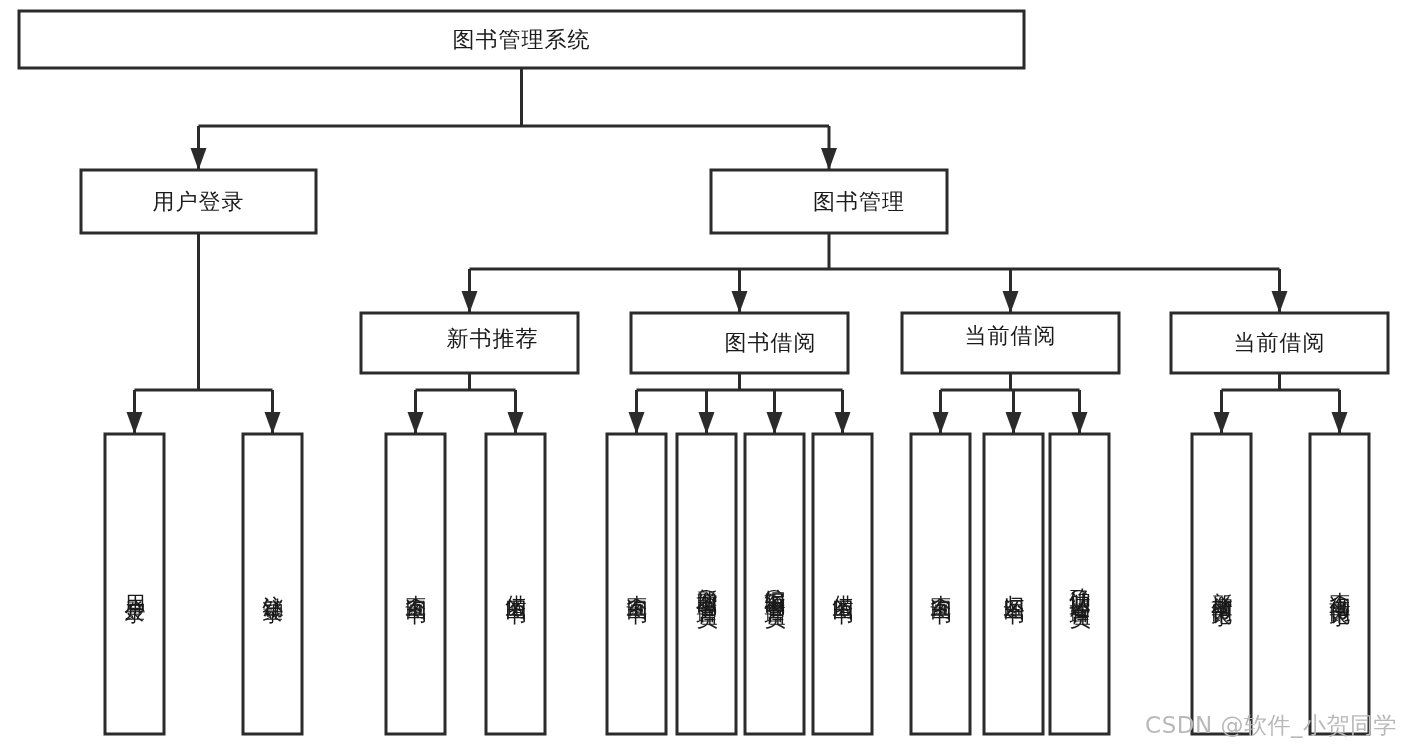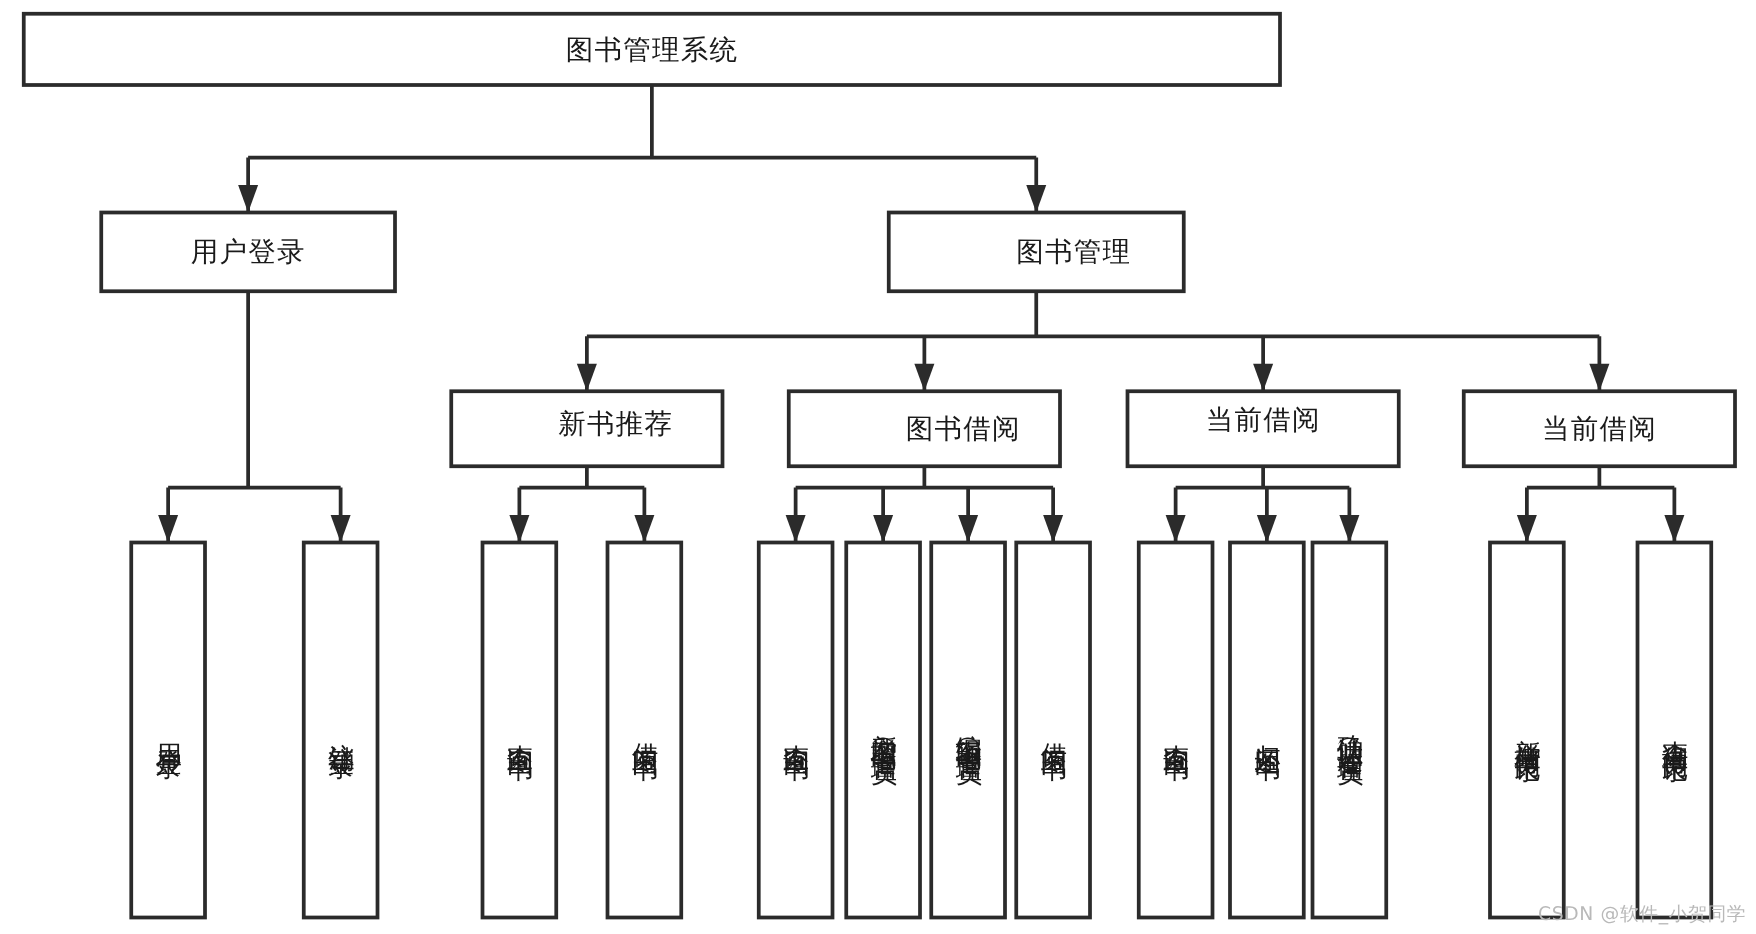--- a/index.html
+++ b/index.html
@@ -70,21 +70,21 @@
     font-size: 22px;
     color: #1a1a1a;
     letter-spacing: 1px;
     white-space: nowrap;
   }
   #watermark {
     position: absolute;
     right: 8px;
     bottom: 6px;
     font-family: "DejaVu Sans", "Liberation Sans", sans-serif;
-    font-size: 15px;
+    font-size: 23px;
     color: #b9b9b9;
     letter-spacing: 0.5px;
     white-space: nowrap;
   }
 </style>
 </head>
 <body>
 
 <div id="diagram-root">
 

